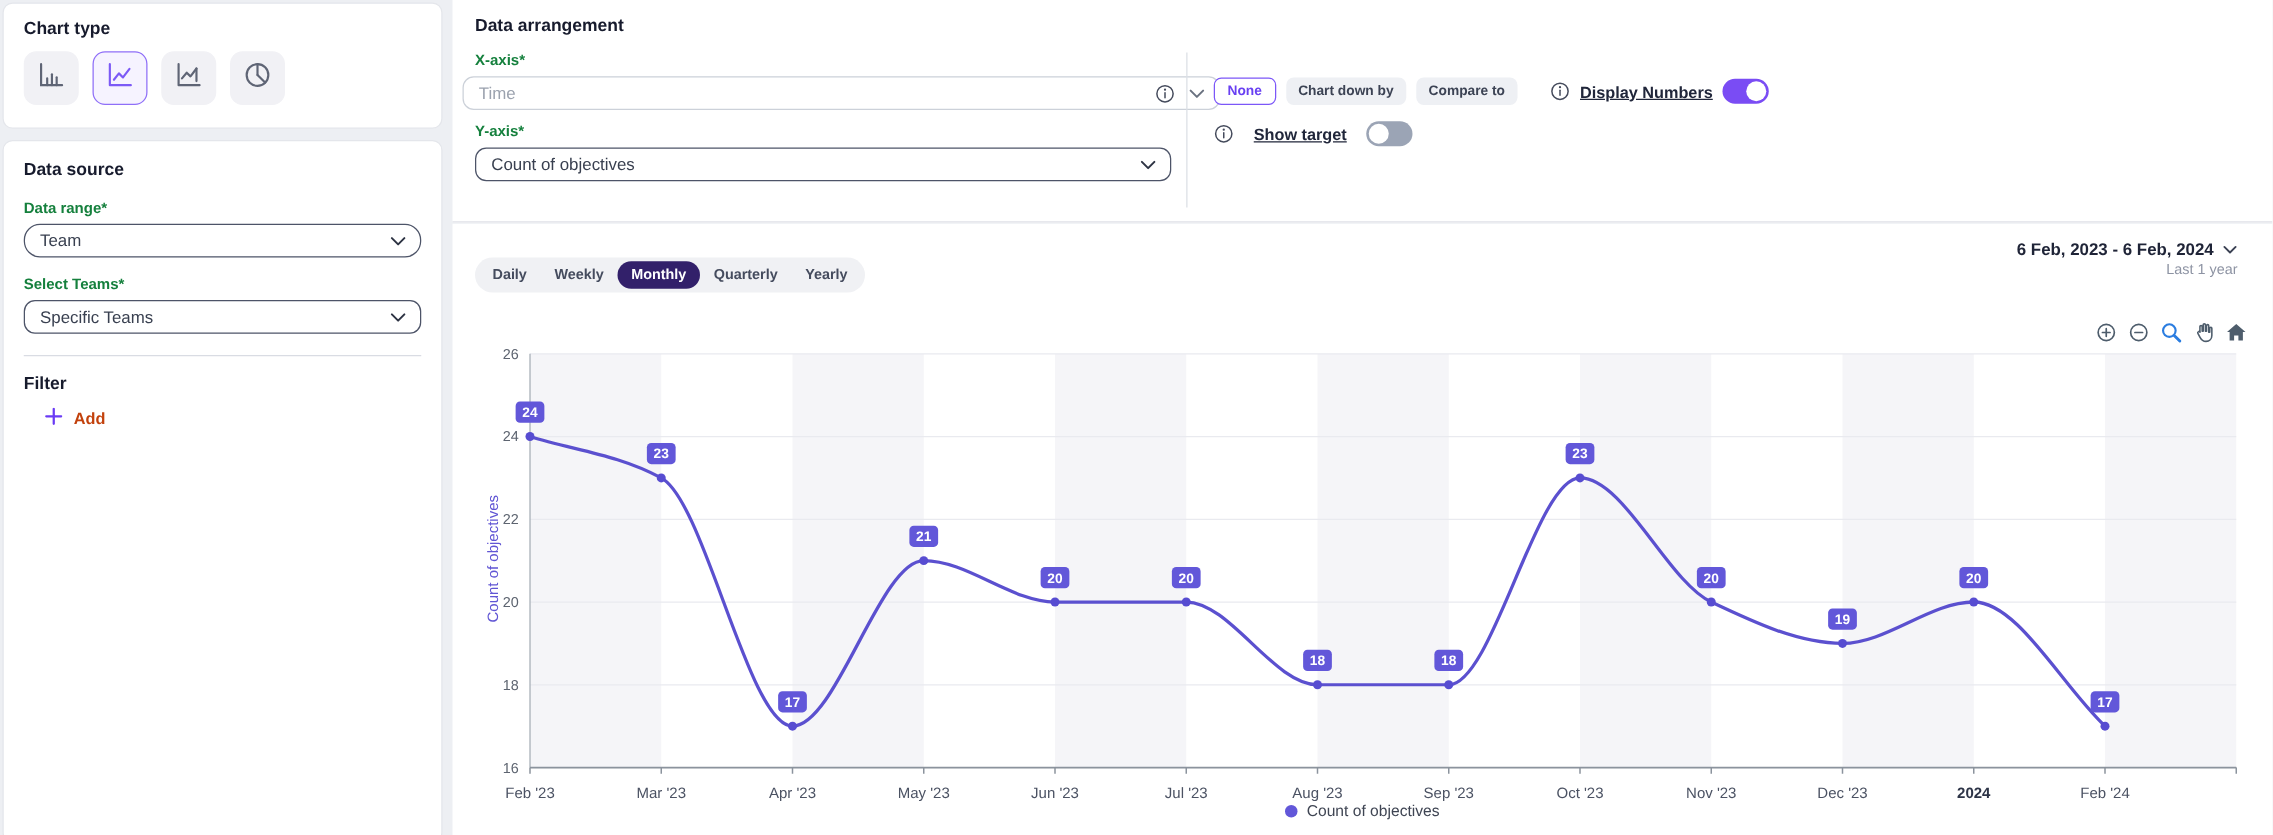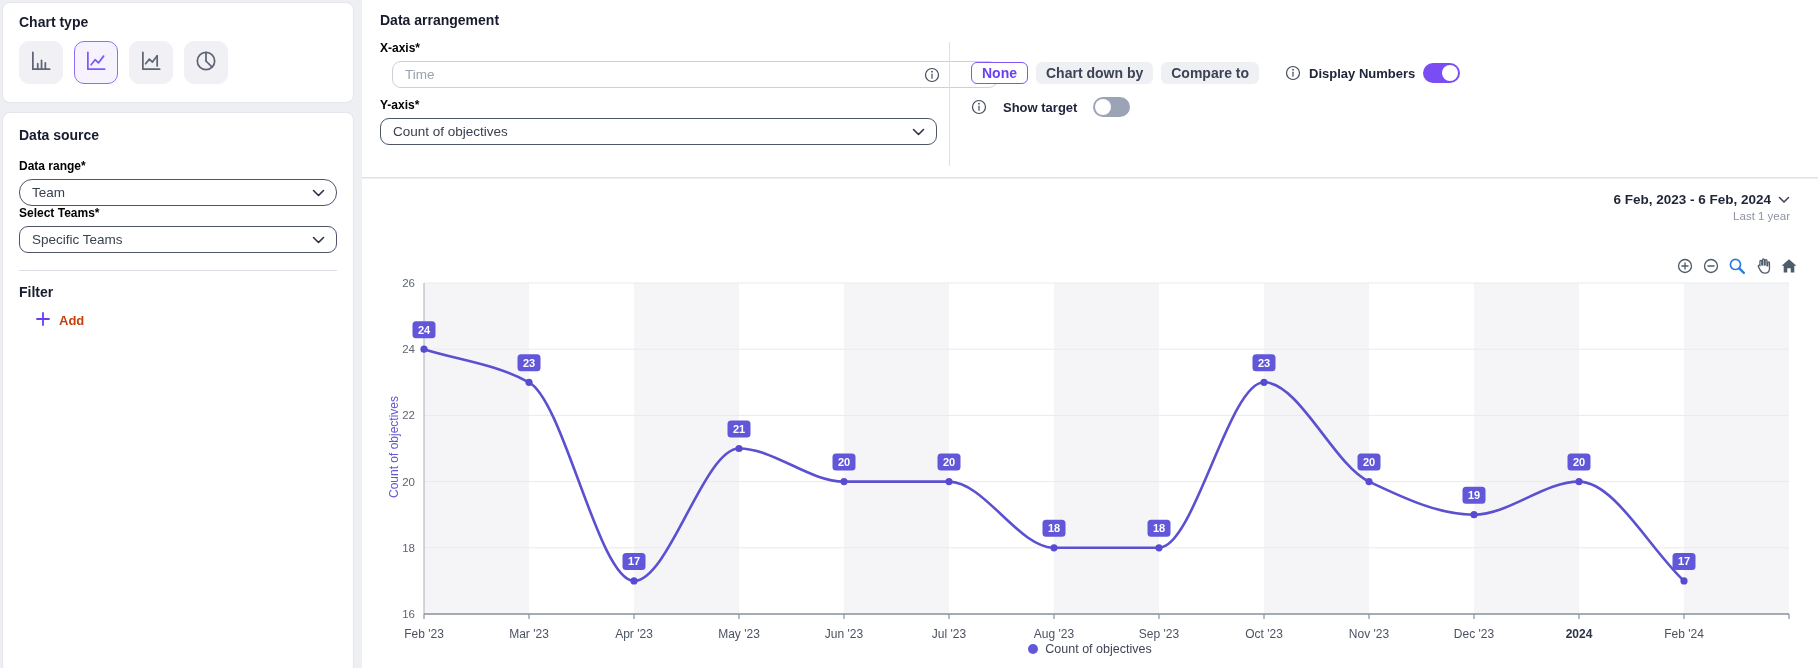--- a/index.html
+++ b/index.html
@@ -1,43 +1,43 @@
 <!DOCTYPE html>
 <html><head>
 <meta charset="utf-8">
 <style>
   * { margin:0; padding:0; box-sizing:border-box; }
   html,body { width:1818px; height:668px; }
   body { font-family:"Liberation Sans", sans-serif; background:#edeff3; overflow:hidden; position:relative; color:#1b2032; }
   .card { position:absolute; background:#fff; border:1px solid #e4e6eb; border-radius:8px; }
   .panel { position:absolute; background:#fff; }
   .sec-title { font-size:14px; font-weight:700; color:#171b2d; }
-  .fld-label { font-size:12px; font-weight:700; color:#000000; }
+  .fld-label { font-size:12px; font-weight:700; color:#15803d; }
   .select { position:relative; display:flex; align-items:center; border:1.4px solid #4d5468; border-radius:9px; background:#fff; height:27px; padding:0 30px 0 12px; font-size:13.5px; color:#394050; cursor:pointer; }
   .select .chev { position:absolute; right:11px; top:50%; transform:translateY(-50%); }
   .select.disabled { border-color:#ccd1d9; color:#9ba2ae; }
   .chev svg, .chev { display:block; }
   
   .ct-row { display:flex; gap:11px; margin-top:11px; }
   .ct-btn { width:44px; height:43px; border-radius:10px; background:#f1f1f5; border:1.5px solid #f1f1f5; display:flex; align-items:center; justify-content:center; cursor:pointer; }
   .ct-btn.selected { background:#f6f3ff; border-color:#8f6ff8; }
   .ct-btn svg { stroke:#5f6575; }
   .ct-btn.selected svg { stroke:#7c5af6; }
   
   .multiselect { position:relative; display:flex; align-items:center; gap:8px; border:1.4px solid #4a4466; border-radius:10px; height:29px; padding:0 30px 0 9px; background:#fff; cursor:pointer; }
   .chip { display:inline-flex; align-items:center; gap:6px; background:#dde0e8; border-radius:4px; padding:3px 7px; font-size:12.5px; color:#39404f; }
   .chip .x { display:flex; cursor:pointer; }
   .divider-h { height:1px; background:#d9dce3; }
   .add-row { display:flex; align-items:center; gap:9px; color:#c2410c; font-size:13px; font-weight:700; cursor:pointer; }
   
-  .pill-btn { display:inline-flex; align-items:center; height:22px; padding:0 10px; border-radius:6px; font-size:14px; font-weight:700; cursor:pointer; }
+  .pill-btn { display:inline-flex; align-items:center; height:22px; padding:0 10px; border-radius:6px; font-size:11px; font-weight:700; cursor:pointer; }
   .pill-btn.outline { border:1.3px solid #7c57f8; color:#6940f2; background:#fff; }
   .pill-btn.gray { background:#eef0f4; color:#3c4354; }
   .ctrl-row { position:absolute; display:flex; align-items:center; }
-  .ctrl-label { font-size:13px; font-weight:600; color:#20263a; }
+  .ctrl-label { font-size:13px; font-weight:600; color:#20263a;text-decoration:underline; }
   .toggle { position:relative; width:37px; height:20px; border-radius:10px; background:#9ba4b5; cursor:pointer; flex:none; }
   .toggle .knob { position:absolute; top:2px; left:2px; width:16px; height:16px; border-radius:50%; background:#fff; }
   .toggle.on { background:#7a4cf4; }
   .toggle.on .knob { left:auto; right:2px; }
   
   #period-tabs { position:absolute; left:18px; top:27px; display:inline-flex; align-items:center; background:#f0f1f4; border-radius:14px; padding:2px 3px; height:28px; }
   .ptab { padding:5px 11px; font-size:11.5px; font-weight:700; color:#454c5e; border-radius:12px; cursor:pointer; white-space:nowrap; }
   .ptab.selected { background:#32206a; color:#fff; }
   
   #date-range { position:absolute; right:28px; top:13px; display:flex; flex-direction:column; align-items:flex-end; }
@@ -102,21 +102,21 @@
   <div class="fld-label" style="margin-top:16px;">Data range*</div>
   <div class="select" style="margin-top:6px;border-radius:13px;">
     <span>Team</span>
     <span class="chev">
         <svg width="13" height="8" viewBox="0 0 13 8" fill="none" stroke="#2e3444" stroke-width="1.6" stroke-linecap="round" stroke-linejoin="round">
           <path d="M1.5 1.5L6.5 6.5L11.5 1.5"></path>
         </svg>
       </span>
   </div>
 
-  <div class="fld-label" style="">Select Teams*</div>
+  <div class="fld-label" style="margin-top:14px;">Select Teams*</div>
   <div class="select" style="margin-top:6px;">
     <span>Specific Teams</span>
     <span class="chev">
         <svg width="13" height="8" viewBox="0 0 13 8" fill="none" stroke="#2e3444" stroke-width="1.6" stroke-linecap="round" stroke-linejoin="round">
           <path d="M1.5 1.5L6.5 6.5L11.5 1.5"></path>
         </svg>
       </span>
   </div>
 
 
@@ -128,21 +128,21 @@
           <path d="M7 1v12M1 7h12"></path>
         </svg></span>
     <span>Add</span>
   </div>
 </div>
 
 <div class="panel" style="left:362px; top:0; width:1456px; height:178px; border-bottom:1px solid #dfe1e7;">
   <div class="sec-title" style="position:absolute; left:18px; top:12px;">Data arrangement</div>
 
   <div class="fld-label" style="position:absolute; left:18px; top:41px;">X-axis*</div>
-  <div class="select disabled" style="position:absolute; left:30px; top:61px; width:606px;">
+  <div class="select disabled" style="position:absolute; left:8px; top:61px; width:606px;">
     <span>Time</span>
     <span class="chev">
         <svg width="13" height="8" viewBox="0 0 13 8" fill="none" stroke="#6a7280" stroke-width="1.6" stroke-linecap="round" stroke-linejoin="round">
           <path d="M1.5 1.5L6.5 6.5L11.5 1.5"></path>
         </svg>
       </span>
   </div>
   <span class="info-icon" style="position:absolute; left:562px; top:67px;">
       <svg width="16" height="16" viewBox="0 0 16 16" fill="none" stroke="#454b5c" stroke-width="1.2">
         <circle cx="8" cy="8" r="6.5"></circle>
@@ -190,20 +190,27 @@
       </span>
     <span class="ctrl-label">Show target</span>
     <span class="toggle" id="toggle-show-target">
         <span class="knob"></span>
       </span>
   </div>
 </div>
 
 <div class="panel" style="left:362px; top:179px; width:1456px; height:489px;">
 
+  <div id="period-tabs">
+      <span class="ptab">Daily</span>
+      <span class="ptab">Weekly</span>
+      <span class="ptab selected">Monthly</span>
+      <span class="ptab">Quarterly</span>
+      <span class="ptab">Yearly</span>
+    </div>
 
   <div id="date-range">
     <span class="main">
       <span>6 Feb, 2023 - 6 Feb, 2024</span>
       <span><svg width="12" height="8" viewBox="0 0 12 8" fill="none" stroke="#3b4254" stroke-width="1.5" stroke-linecap="round" stroke-linejoin="round">
             <path d="M1.5 1.5L6 6L10.5 1.5"></path>
           </svg></span>
     </span>
     <span class="sub">Last 1 year</span>
   </div>

